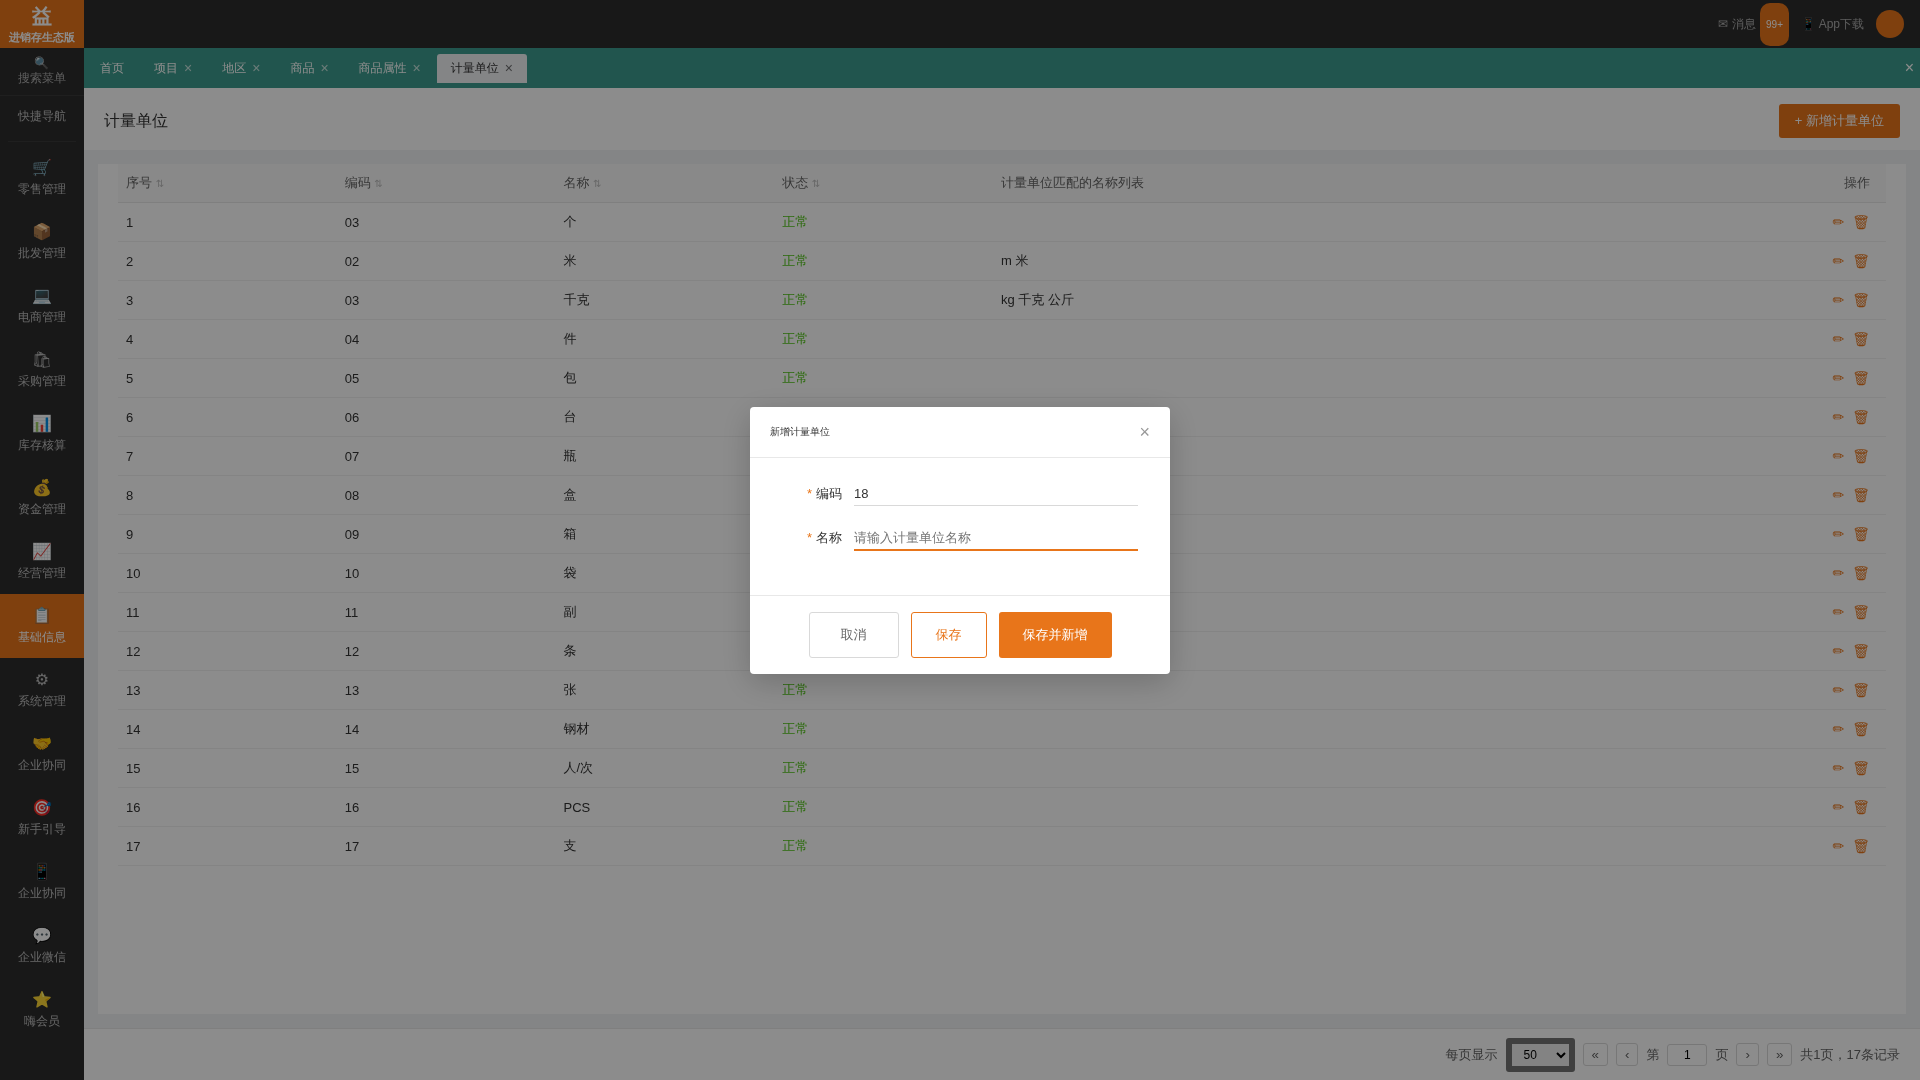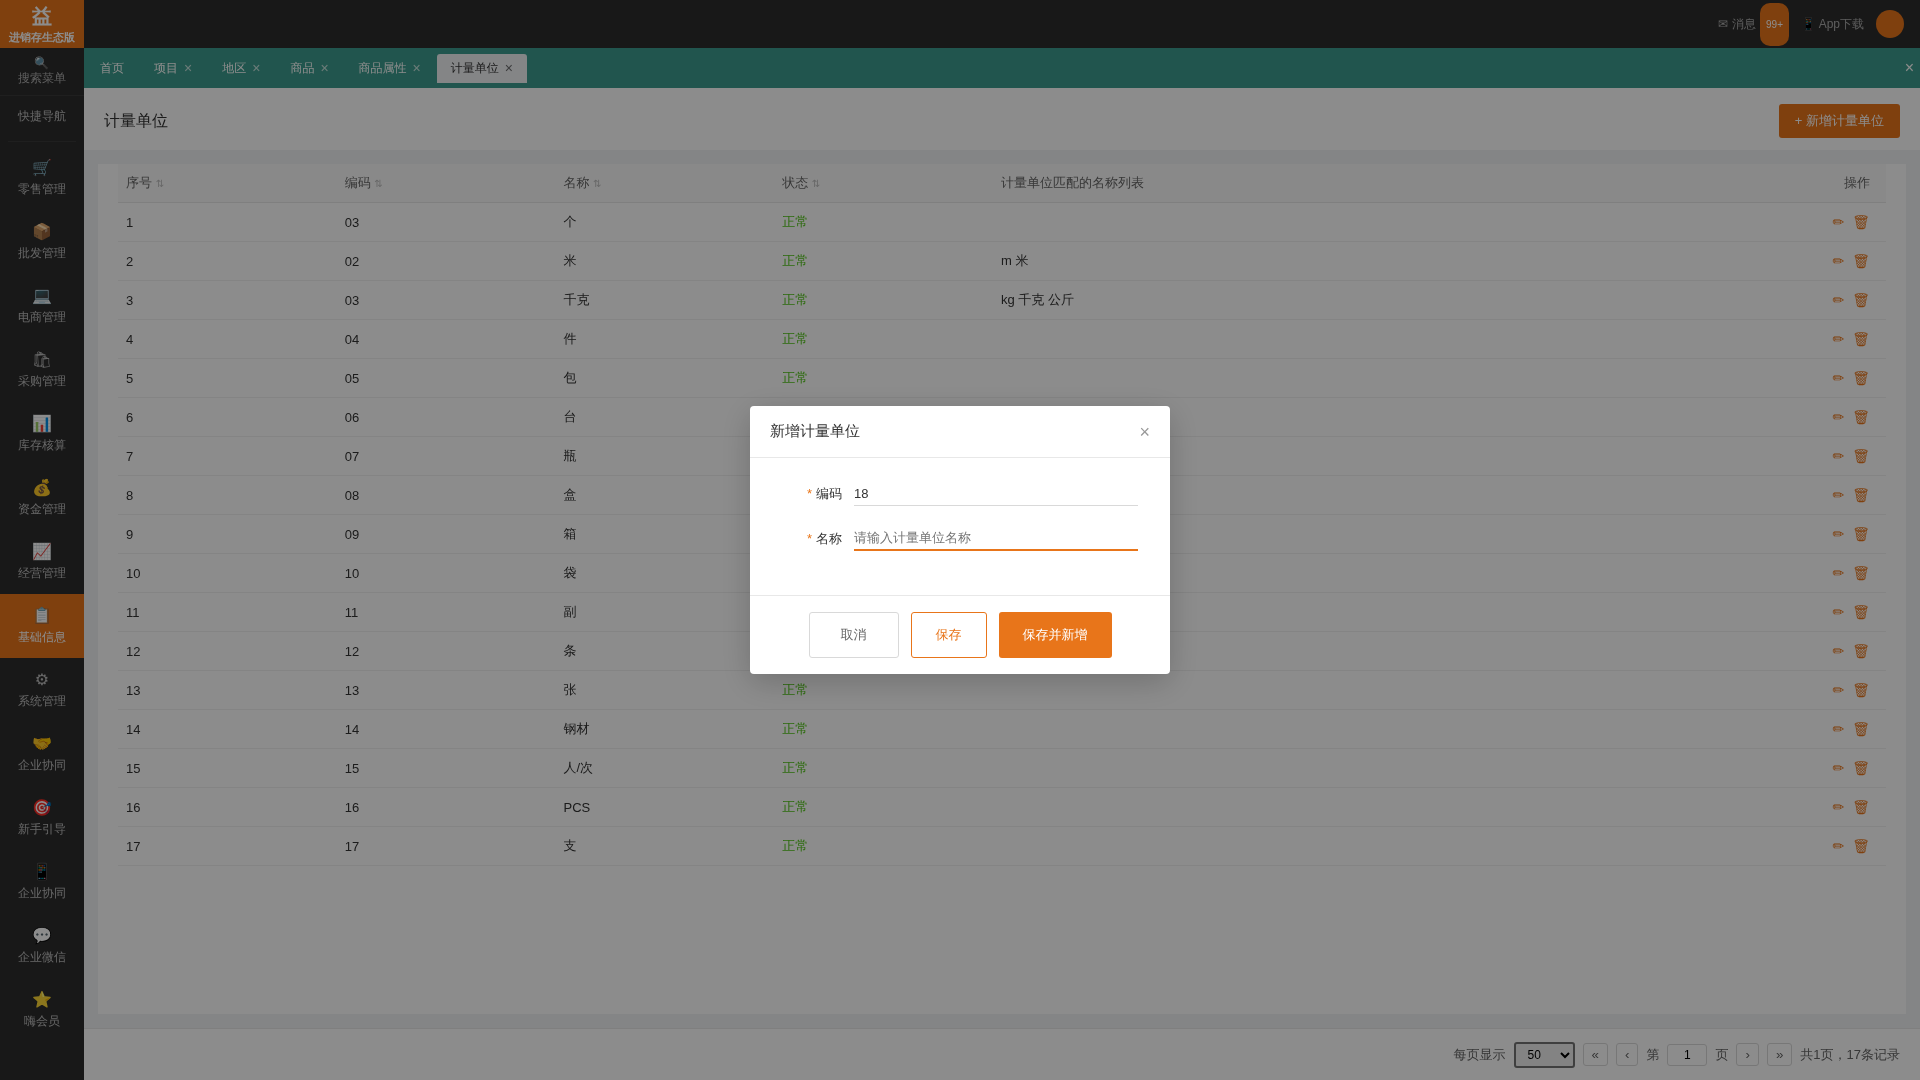--- a/index.html
+++ b/index.html
@@ -45,30 +45,30 @@
     table { width: 100%; border-collapse: collapse; }
     th { background: #fafafa; border-bottom: 1px solid #e8e8e8; padding: 10px 8px; text-align: left; color: #666; font-weight: normal; font-size: 13px; white-space: nowrap; }
     td { border-bottom: 1px solid #f0f0f0; padding: 10px 8px; color: #333; font-size: 13px; }
     .sort-icon { color: #bbb; font-size: 10px; }
     .status-normal { color: #52c41a; }
     .action-btns { display: flex; gap: 8px; }
     .action-btn { color: #e8751a; cursor: pointer; font-size: 14px; }
 
     
     .pagination { height: 52px; background: white; border-top: 1px solid #e8e8e8; display: flex; align-items: center; justify-content: flex-end; padding: 0 20px; gap: 8px; font-size: 13px; color: #666; flex-shrink: 0; }
-    .page-select { border: 2px solid #737373; padding: 3px 8px; border-radius: 3px; font-size: 12px; }
+    .page-select { border: 6px solid #737373; padding: 3px 8px; border-radius: 3px; font-size: 12px; }
     .page-btn { border: 1px solid #d9d9d9; background: white; padding: 3px 8px; border-radius: 3px; cursor: pointer; color: #666; }
     .page-btn:disabled { color: #ccc; cursor: not-allowed; }
     .page-input { border: 1px solid #d9d9d9; padding: 3px 8px; border-radius: 3px; width: 40px; text-align: center; font-size: 12px; }
 
     
     .modal-overlay { position: fixed; top: 0; left: 0; width: 1920px; height: 1080px; background: rgba(0,0,0,0.45); display: flex; align-items: center; justify-content: center; z-index: 1000; }
     .modal { background: white; border-radius: 4px; width: 420px; box-shadow: 0 8px 32px rgba(0,0,0,0.2); }
     .modal-header { padding: 16px 20px; border-bottom: 1px solid #e8e8e8; display: flex; align-items: center; justify-content: space-between; }
-    .modal-title { font-size: 15px; color: #333; font-weight: 500; }
+    .modal-title { font-size: 10px; color: #333; font-weight: 500; }
     .modal-close { color: #999; cursor: pointer; font-size: 18px; line-height: 1; }
     .modal-body { padding: 24px 32px; }
     .form-row { display: flex; align-items: center; margin-bottom: 20px; }
     .form-label { width: 60px; text-align: right; font-size: 13px; color: #333; margin-right: 12px; flex-shrink: 0; }
     .form-required { color: #e8751a; margin-right: 4px; }
     .form-input { flex: 1; border: none; border-bottom: 1px solid #d9d9d9; padding: 4px 0; font-size: 13px; outline: none; color: #333; }
     .form-input.active-input { border-bottom: 2px solid #e8751a; }
     .modal-footer { padding: 16px 20px; border-top: 1px solid #e8e8e8; display: flex; justify-content: center; gap: 12px; }
     .btn-cancel { border: 1px solid #d9d9d9; background: white; color: #666; padding: 7px 31px; border-radius: 3px; cursor: pointer; font-size: 13px; }
     .btn-save { border: 1px solid #e8751a; background: white; color: #e8751a; padding: 7px 24px; border-radius: 3px; cursor: pointer; font-size: 13px; }

